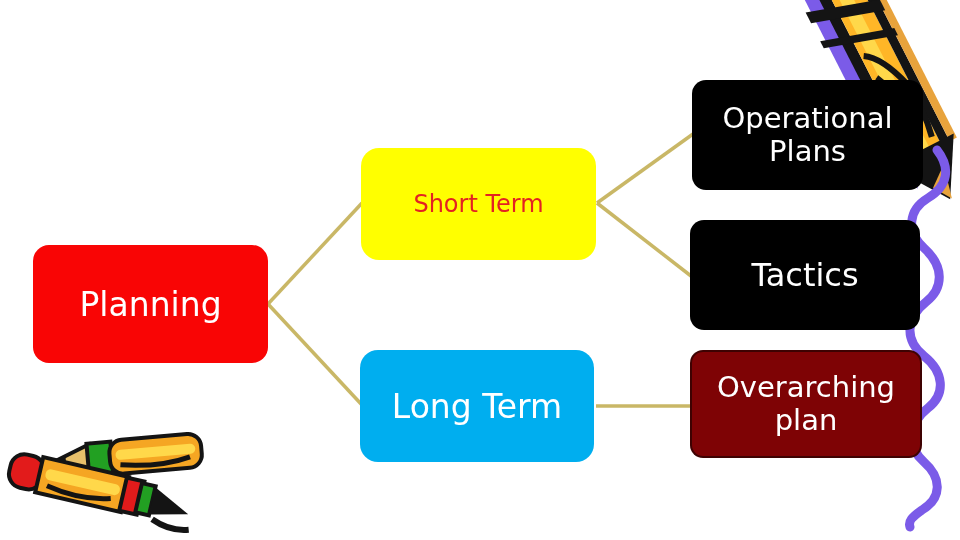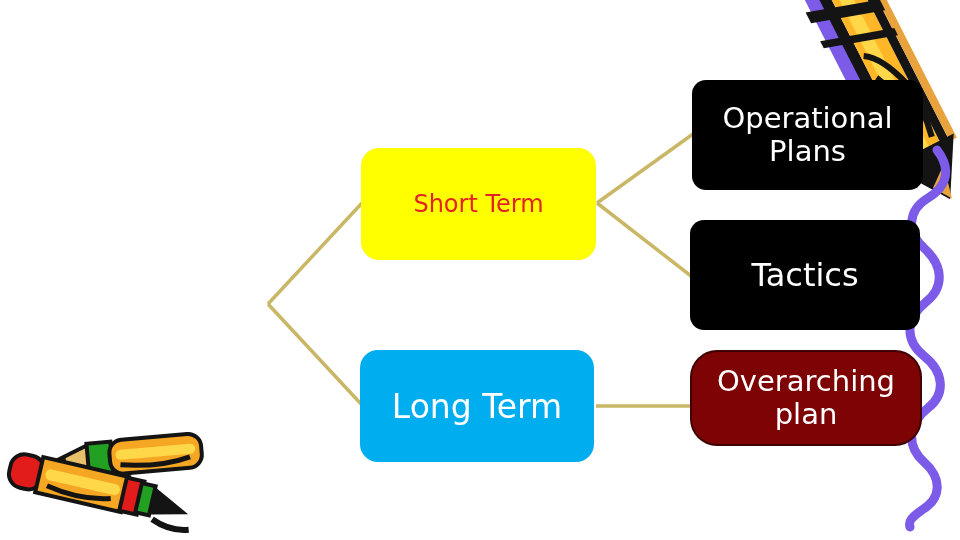--- a/index.html
+++ b/index.html
@@ -12,21 +12,21 @@
   }
   .node {
     position:absolute; z-index:1; display:flex; align-items:center; justify-content:center;
     text-align:center; padding:0 8px; box-sizing:border-box; user-select:none;
   }
   #node-planning      { left:33px;  top:245px; width:235px; height:118px; border-radius:16px; font-size:33px; }
   #node-short-term    { left:361px; top:148px; width:235px; height:112px; border-radius:18px; font-size:24px; }
   #node-long-term     { left:360px; top:350px; width:234px; height:112px; border-radius:18px; font-size:33px; }
   #node-operational   { left:692px; top:80px;  width:231px; height:110px; border-radius:14px; font-size:29px; line-height:1.15; }
   #node-tactics       { left:690px; top:220px; width:230px; height:110px; border-radius:14px; font-size:32px;text-align:right; }
-  #node-overarching   { left:690px; top:350px; width:232px; height:96px; border-radius:27px; font-size:29px; line-height:1.15; border:2px solid rgba(50,2,2,0.85);justify-content:center; }
+  #node-overarching   { left:690px; top:350px; width:232px; height:108px; border-radius:13px; font-size:29px; line-height:1.15; border:2px solid rgba(50,2,2,0.85);justify-content:center; }
 </style>
 </head>
 <body>
 
 <div id="slide">
 
   <svg id="decor-svg" viewBox="0 0 960 540">
 
     <g transform="translate(833,-35) rotate(-27)">
       <rect x="-41" y="-12" width="15" height="220" fill="#7B5BE8"></rect>
@@ -77,20 +77,23 @@
   </svg>
 
   <svg id="connector-svg" viewBox="0 0 960 540">
     <line x1="268" y1="304" x2="362" y2="203" stroke-width="3.5" stroke="#C9B766"></line>
     <line x1="268" y1="304" x2="362" y2="405" stroke-width="3.5" stroke="#C9B766"></line>
     <line x1="597" y1="203" x2="693" y2="134" stroke-width="3.5" stroke="#C9B766"></line>
     <line x1="597" y1="203" x2="691" y2="276" stroke-width="3.5" stroke="#C9B766"></line>
     <line x1="596" y1="406" x2="690" y2="406" stroke-width="3.5" stroke="#C9B766"></line>
   </svg>
 
+  <div class="node" id="node-planning" style="background-color: rgb(249, 5, 5);">
+    <span style="color: rgb(255, 255, 255);">Planning</span>
+  </div>
 
   <div class="node" id="node-short-term" style="background-color: rgb(255, 255, 0);">
     <span style="color: rgb(227, 34, 34);">Short Term</span>
   </div>
 
   <div class="node" id="node-long-term" style="background-color: rgb(0, 174, 239); text-align: center;">
     <span style="color: rgb(255, 255, 255);">Long Term</span>
   </div>
 
   <div class="node" id="node-operational" style="background-color: rgb(0, 0, 0);">

